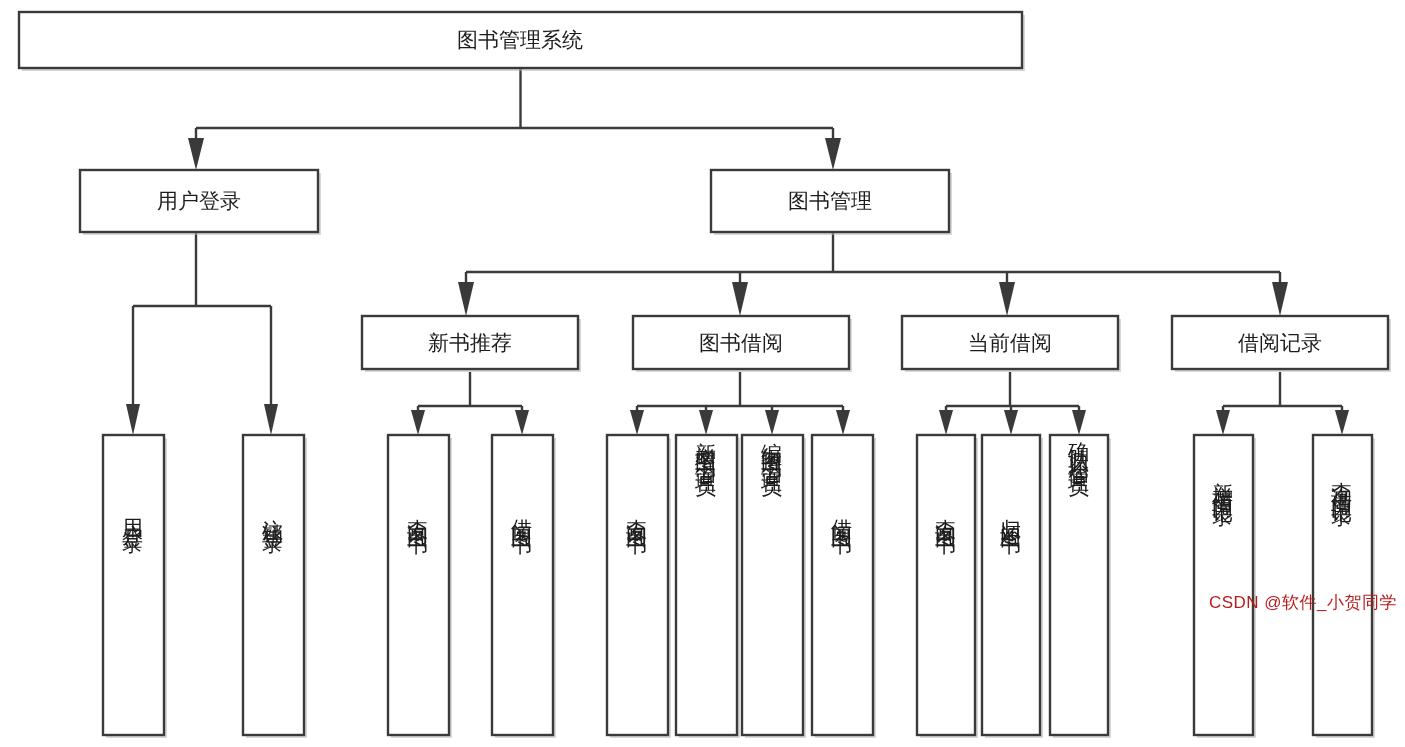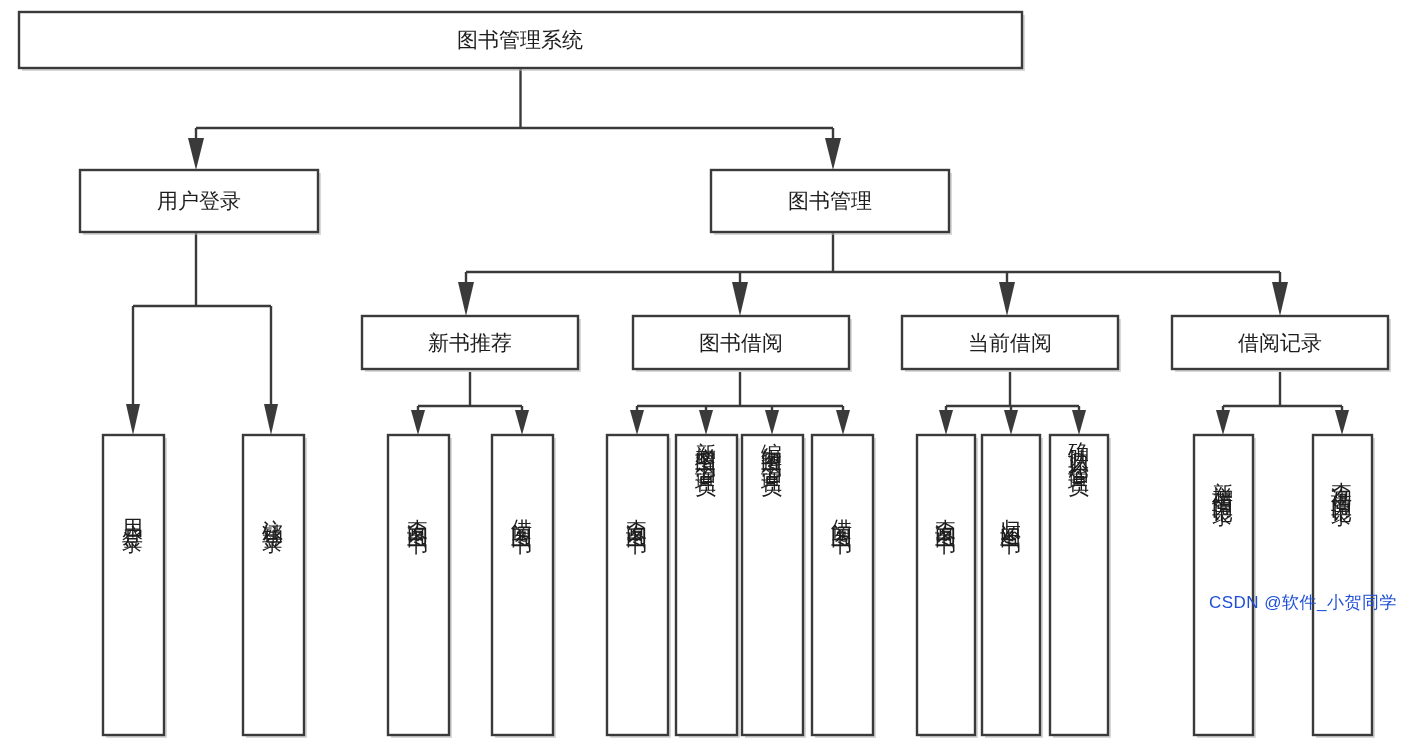--- a/index.html
+++ b/index.html
@@ -57,21 +57,21 @@
     font-size: 21px;
     fill: #1d1d1d;
     text-anchor: middle;
   }
   .watermark {
     position: absolute;
     right: 8px;
     bottom: 4px;
     font-family: "Liberation Sans", "DejaVu Sans", sans-serif;
     font-size: 17px;
-    color: #1d4ed8;
+    color: #b91c1c;
     white-space: nowrap;
     letter-spacing: 0.5px;
   }
 </style>
 </head>
 <body>
 
 <div id="diagram-root">
 
   <svg id="tree-svg" viewBox="0 0 1405 747" xmlns="http://www.w3.org/2000/svg">

